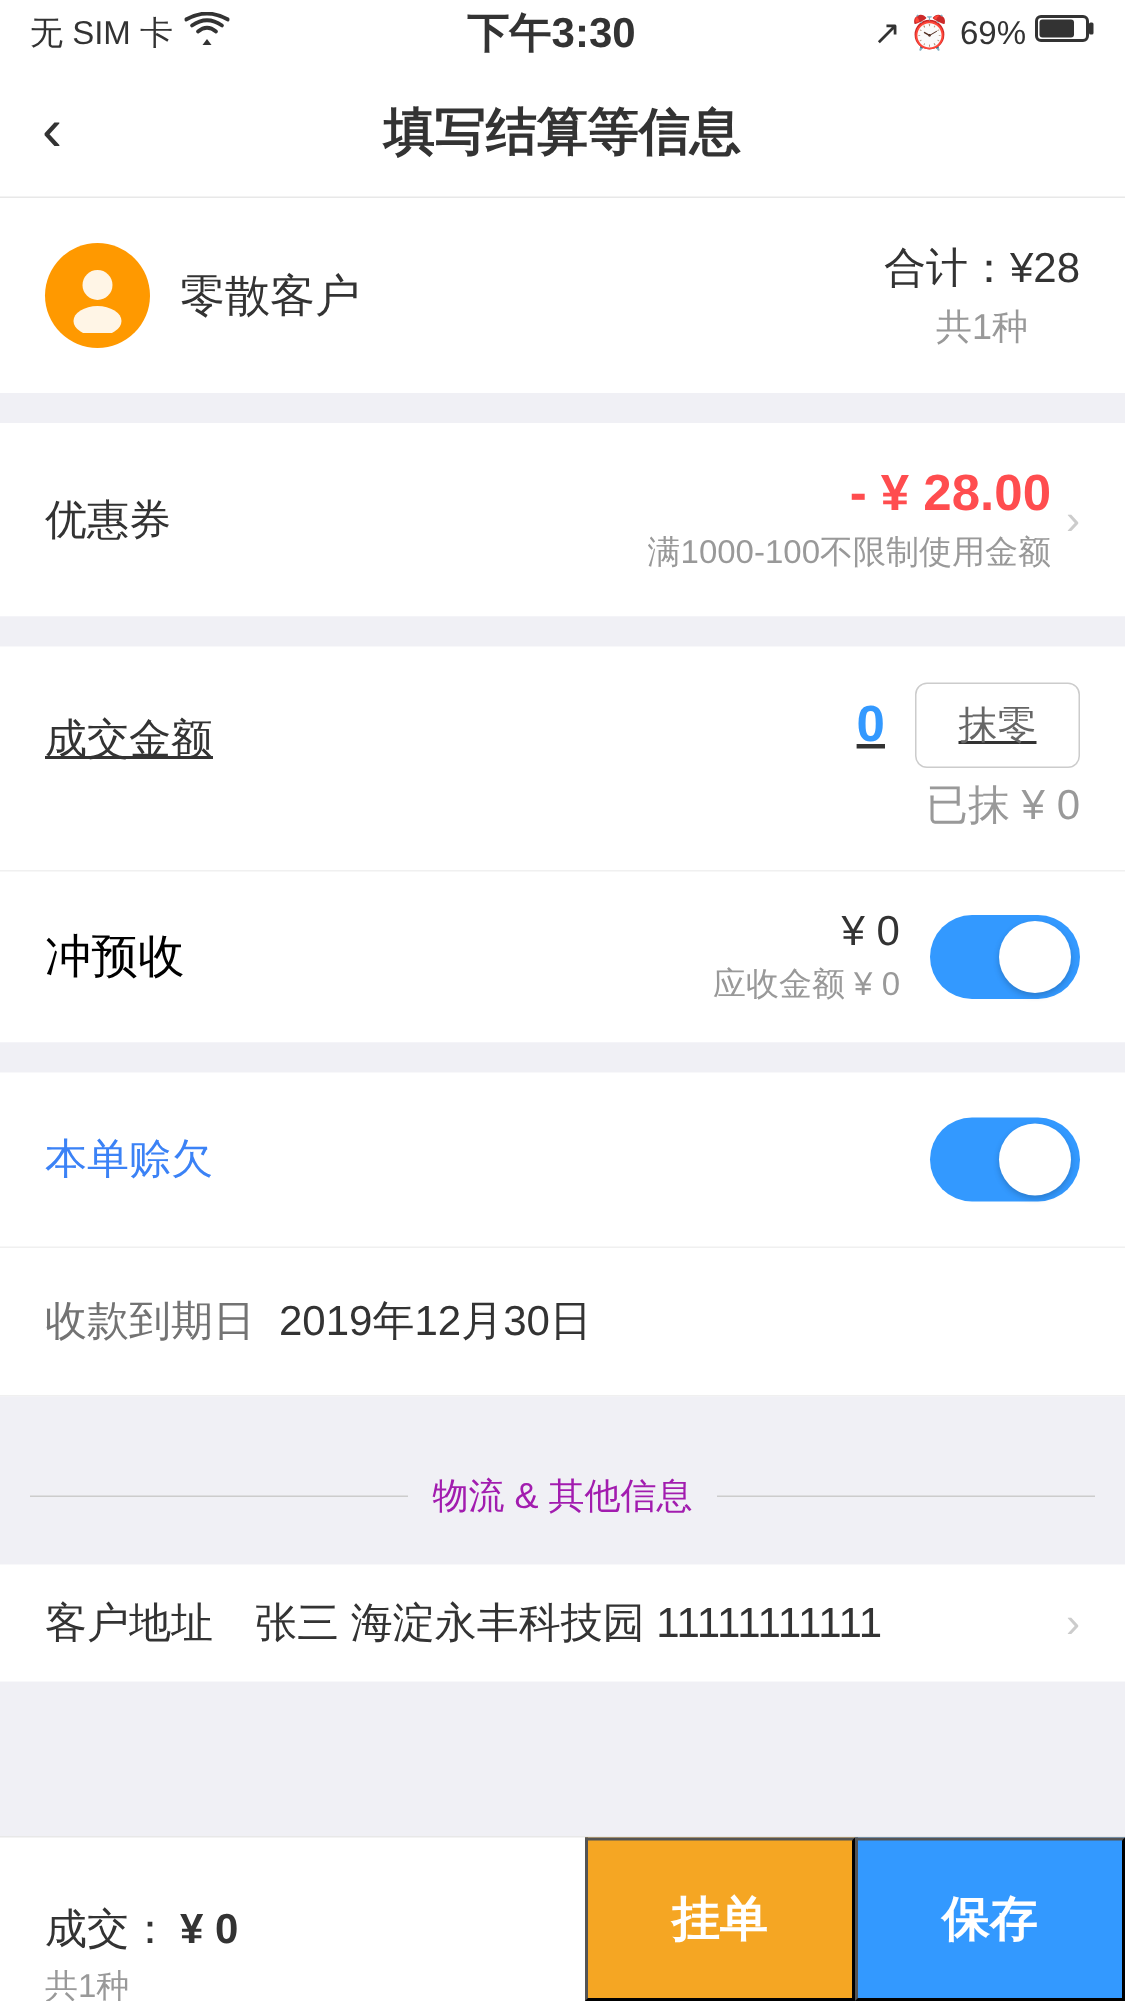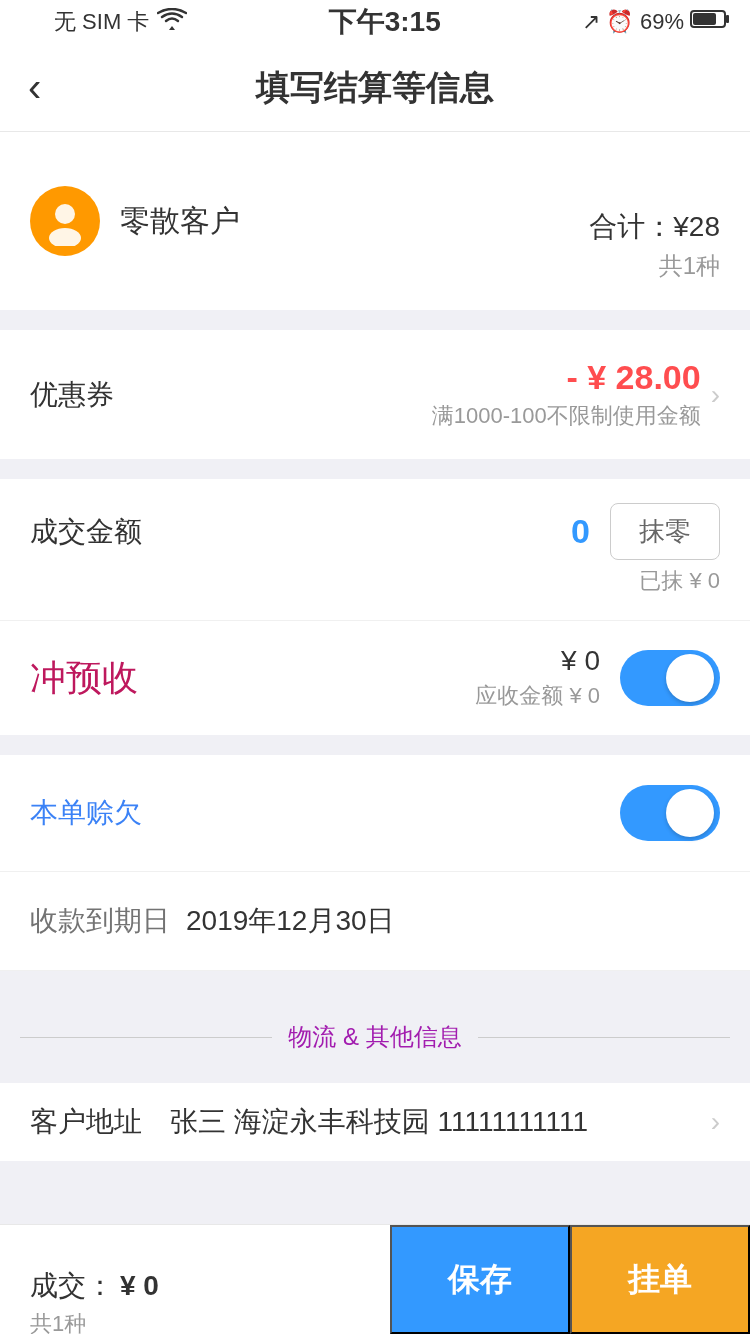--- a/index.html
+++ b/index.html
@@ -74,21 +74,21 @@
       height: 70px;
       border-radius: 50%;
       background: #f90;
       display: flex;
       align-items: center;
       justify-content: center;
       overflow: hidden;
     }
     .customer-avatar svg { width: 50px; height: 50px; }
     .customer-name { font-size: 30px; color: #333; font-weight: 500; }
-    .customer-right { text-align: right; margin-top: 48px; }
+    .customer-right { text-align: center; }
     .customer-total { font-size: 28px; color: #333; }
     .customer-count { font-size: 24px; color: #999; margin-top: 4px; }
 
     
     .divider-section {
       height: 20px;
       background: #f0f0f5;
     }
 
     
@@ -113,45 +113,46 @@
     .coupon-arrow { color: #ccc; font-size: 28px; margin-left: 10px; }
     .coupon-right { display: flex; align-items: center; }
 
     
     .transaction-row {
       padding: 24px 30px;
       border-bottom: 1px solid #f0f0f0;
     }
     .transaction-top {
       display: flex;
-      align-items: center;
-      justify-content: space-between;
+      align-items: flex-end;
+      justify-content: space-between;
+      text-decoration: underline;
     }
     .transaction-label { font-size: 28px; color: #333; }
     .transaction-right-area { display: flex; align-items: center; gap: 20px; }
     .transaction-value { font-size: 34px; font-weight: 600; color: #3399ff; }
     .round-btn {
       border: 1px solid #ccc;
       border-radius: 8px;
       padding: 10px 28px;
       font-size: 26px;
       color: #666;
       background: #fff;
       cursor: pointer;
     }
-    .transaction-sub { font-size: 22px; color: #999; margin-top: 6px; text-align: right; }
+    .transaction-sub { font-size: 28px; color: #999; margin-top: 6px; text-align: right; }
 
     
     .prepay-row {
       padding: 24px 30px;
       display: flex;
       align-items: center;
       justify-content: space-between;
     }
-    .prepay-label { font-size: 36px; color: #be185d; text-align: center; }
+    .prepay-label { font-size: 31px; color: #000000; text-align: center; }
     .prepay-right { display: flex; align-items: center; gap: 20px; }
     .prepay-values { text-align: right; }
     .prepay-amount { font-size: 28px; color: #333; font-weight: 500; }
     .prepay-sub { font-size: 22px; color: #999; margin-top: 4px; }
 
     
     .toggle {
       width: 100px;
       height: 56px;
       border-radius: 28px;
@@ -262,31 +263,31 @@
       cursor: pointer;
     }
     .btn-hang { background: #f5a623; }
     .btn-save { background: #3399ff; }
   </style>
 </head>
 <body>
 
 <div class="status-bar">
   <div class="status-left">
-    <span style="font-size:22px;margin-left:34px;">无 SIM 卡</span>
+    <span style="font-size:22px;">无 SIM 卡</span>
     <span>
       <svg width="30" height="22" viewBox="0 0 30 22">
         <path d="M15 18 L18 22 L12 22 Z" fill="#333"></path>
         <path d="M9 13 Q15 8 21 13" fill="none" stroke="#333" stroke-width="2.5" stroke-linecap="round"></path>
         <path d="M5 9 Q15 2 25 9" fill="none" stroke="#333" stroke-width="2.5" stroke-linecap="round"></path>
         <path d="M1 5 Q15 -3 29 5" fill="none" stroke="#333" stroke-width="2.5" stroke-linecap="round"></path>
       </svg>
     </span>
   </div>
-  <div class="status-center">下午3:15</div>
+  <div class="status-center">下午3:30</div>
   <div class="status-right">
     <span style="font-size:22px;">↗</span>
     <span style="font-size:22px;">⏰</span>
     <span style="font-size:22px;">69%</span>
     <span>
       <svg width="40" height="22" viewBox="0 0 40 22">
         <rect x="1" y="3" width="34" height="16" rx="3" ry="3" fill="none" stroke="#333" stroke-width="2"></rect>
         <rect x="36" y="7" width="3" height="8" rx="1" fill="#333"></rect>
         <rect x="3" y="5" width="23" height="12" rx="2" fill="#333"></rect>
       </svg>
@@ -395,15 +396,15 @@
 </div>
 
 <div class="bottom-bar">
   <div class="bottom-info">
     <div style="display:flex;align-items:baseline;gap:6px;margin-top:47px;">
       <span class="bottom-transaction">成交：</span>
       <span class="bottom-transaction" style="font-weight:600;">¥ 0</span>
     </div>
     <div class="bottom-count">共1种</div>
   </div>
+  <button class="bottom-btn btn-hang">挂单</button>
   <button class="bottom-btn btn-save">保存</button>
-  <button class="bottom-btn btn-hang">挂单</button>
 </div>
 
 </body></html>

